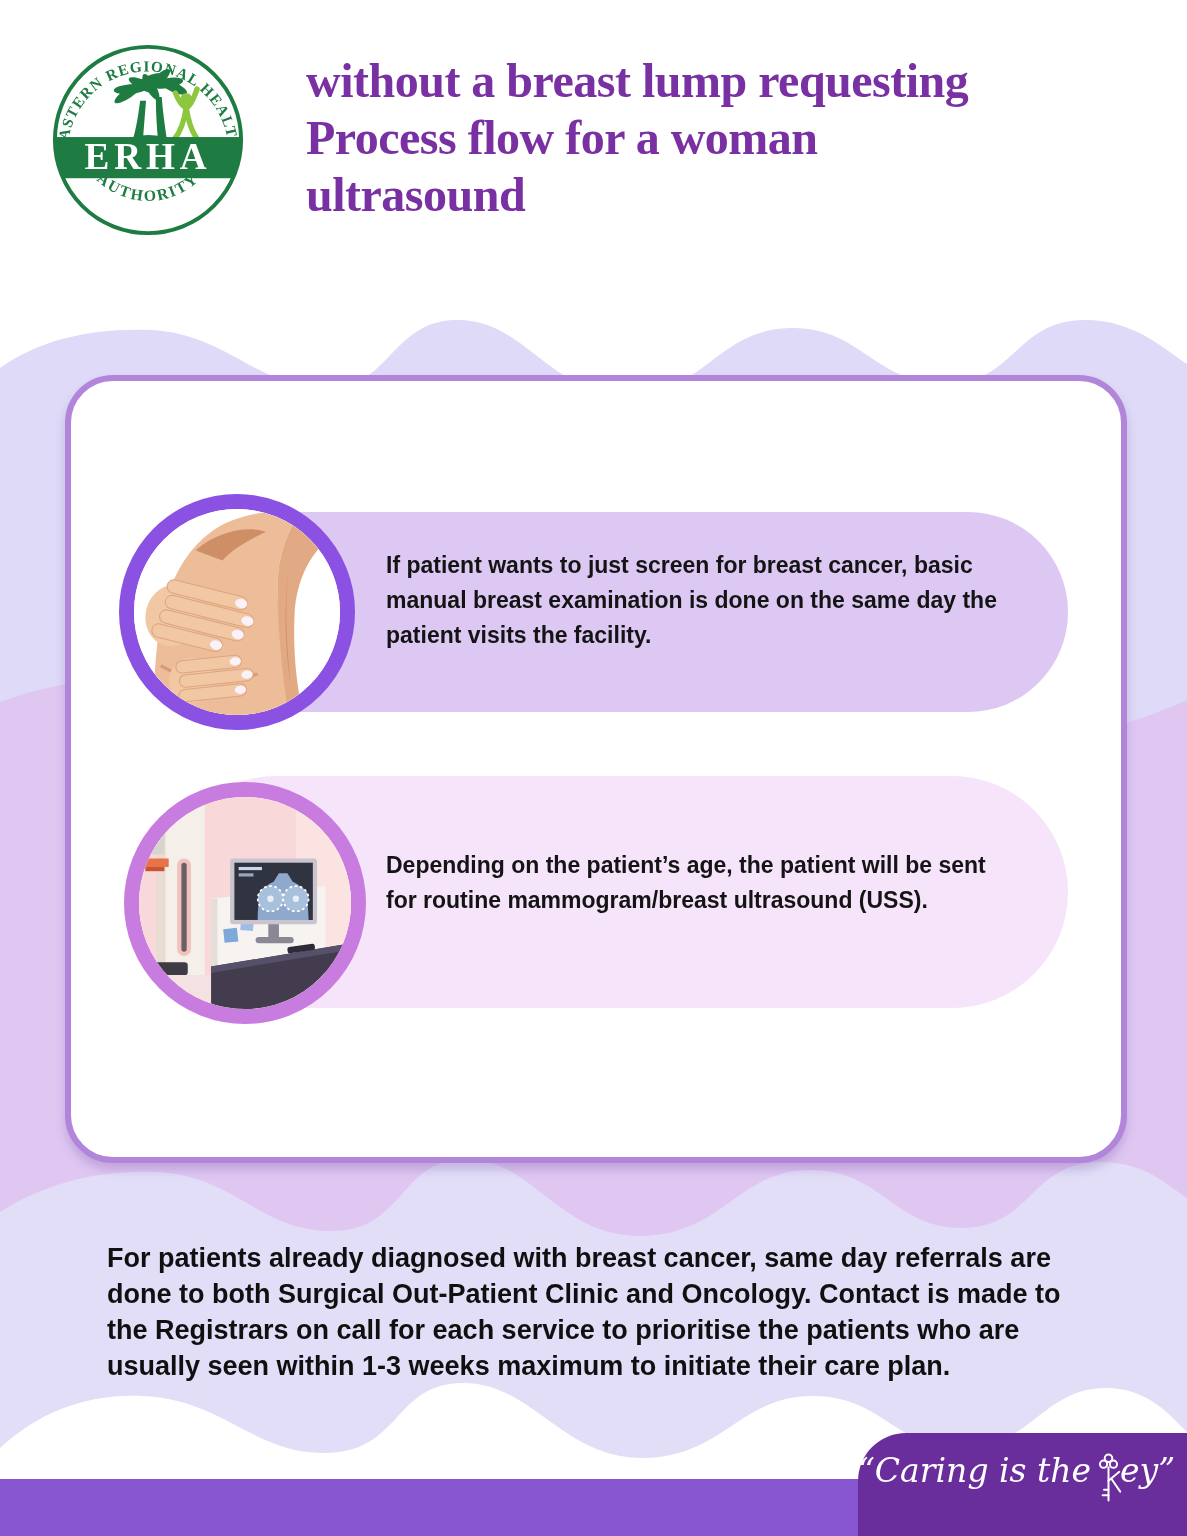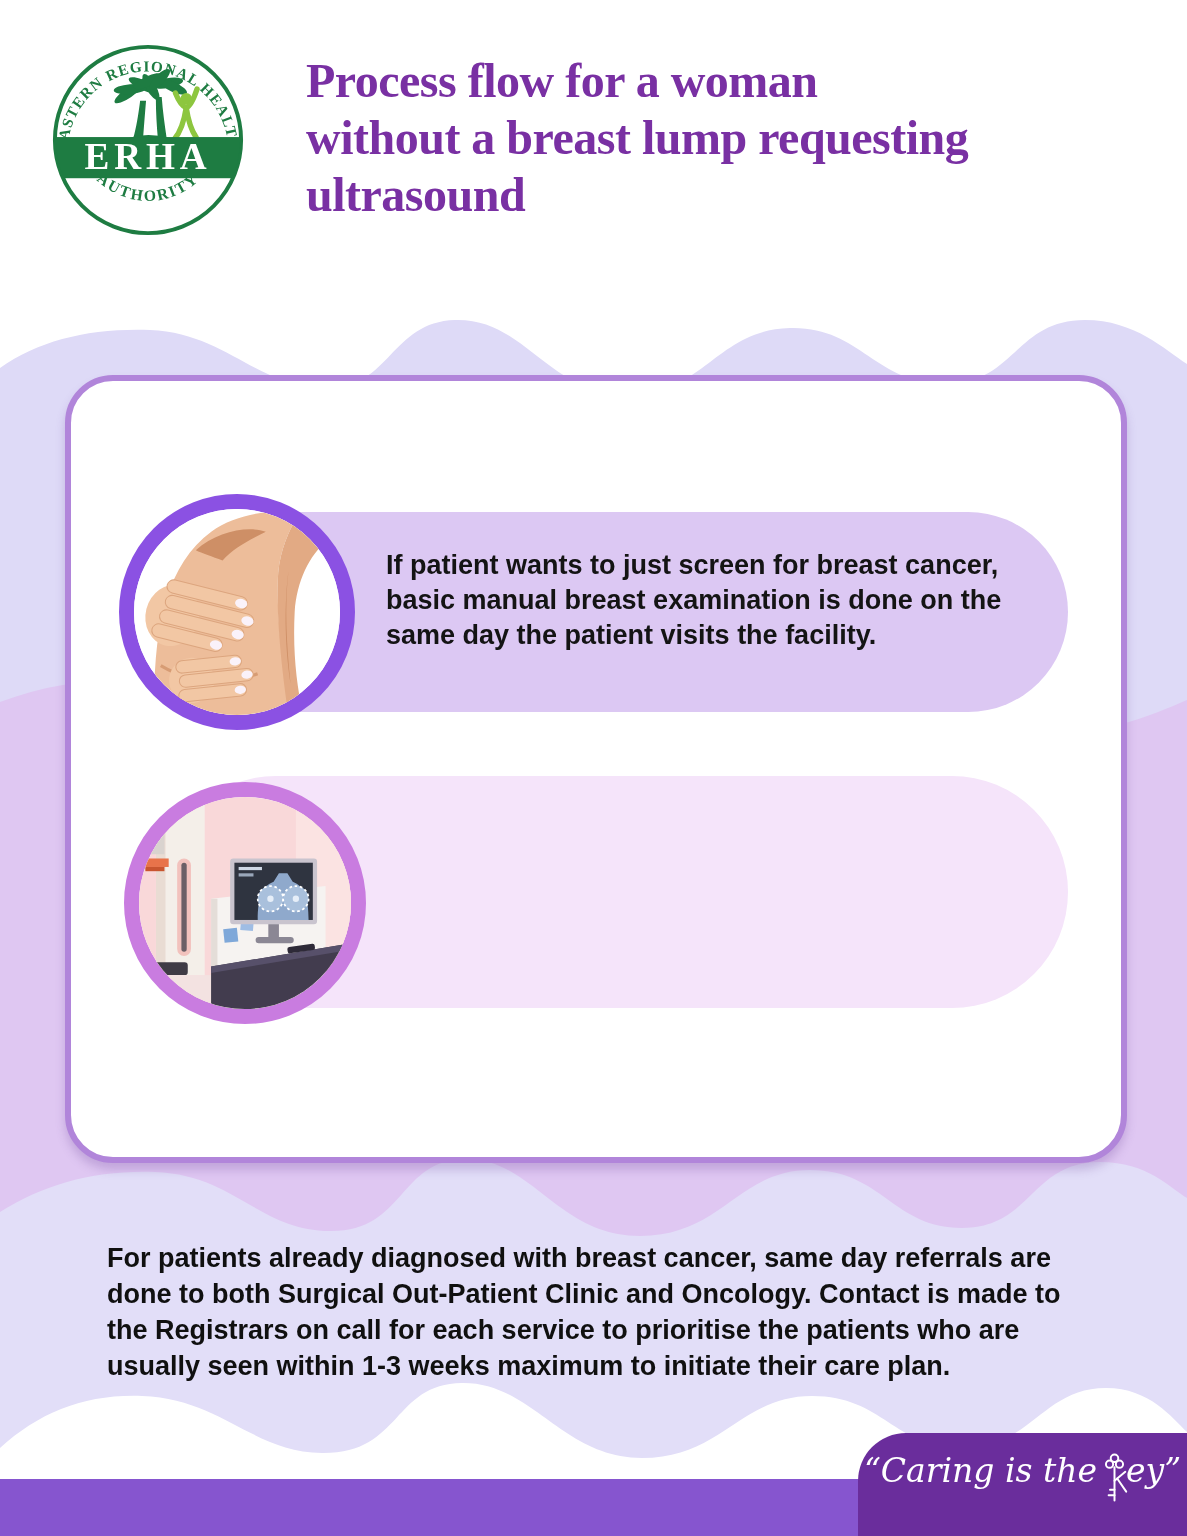--- a/index.html
+++ b/index.html
@@ -21,41 +21,41 @@
   .card{
     position:absolute;left:65px;top:375px;width:1062px;height:788px;z-index:1;
     background:#ffffff;border:6px solid #B185DA;border-radius:48px;
     box-shadow:0 7px 10px rgba(120,80,160,0.28);box-sizing:border-box;
   }
   .pill{position:absolute;z-index:2;}
   .pill1{left:160px;top:512px;width:908px;height:200px;border-radius:100px;background:#DCC8F3;}
   .pill2{left:160px;top:776px;width:908px;height:232px;border-radius:116px;background:#F5E4FA;}
   .step-text{
     position:absolute;z-index:3;margin:0;width:636px;left:386px;
-    font-size:27px;font-weight:700;line-height:35px;color:#141414;
+    font-size:23px;font-weight:700;line-height:35px;color:#141414;
   }
   .step-text.t1{top:548px;}
   .step-text.t2{top:848px;}
   .circle{
     position:absolute;z-index:4;border-radius:50%;background:#ffffff;
     overflow:hidden;box-sizing:border-box;
   }
   .circle svg{position:absolute;inset:0;width:100%;height:100%;}
   .circle1{left:119px;top:494px;width:236px;height:236px;border:15px solid #8B51E3;}
   .circle2{left:124px;top:782px;width:242px;height:242px;border:15px solid #C97CE0;}
   
   .note{
     position:absolute;left:107px;top:1240px;width:960px;z-index:2;margin:0;
     font-size:27px;font-weight:700;line-height:36px;color:#101010;
   }
   
   .badge{
     position:absolute;left:858px;top:1433px;right:0;bottom:0;z-index:5;
     background:#6A2D9C;border-top-left-radius:48px;
-    display:flex;align-items:flex-start;justify-content:center;
+    display:flex;align-items:flex-start;
   }
   .tagline{
     margin-top:18px;color:#ffffff;white-space:nowrap;
     font-family:"DejaVu Serif","Liberation Serif",serif;
     font-style:italic;font-size:33px;display:flex;align-items:baseline;
   }
   .key-icon{width:27px;height:56px;margin-left:4px;margin-right:-2px;align-self:flex-end;margin-bottom:-10px;}
 </style>
 </head>
 <body>
@@ -111,22 +111,22 @@
         <rect x="4" y="97" width="192" height="42" fill="#1E7C42"></rect>
         <text x="100" y="130" text-anchor="middle" font-family="Liberation Serif,serif" font-size="38" font-weight="700" fill="#ffffff" letter-spacing="5">ERHA</text>
       </g>
       <text font-family="Liberation Serif,serif" font-size="16" font-weight="700" fill="#1E7C42" letter-spacing="2">
         <textPath href="#arcBottom" startOffset="50%" text-anchor="middle">AUTHORITY</textPath>
       </text>
     </svg>
   </div>
 
   <h1 class="title">
+    <span class="tline">without a breast lump requesting</span>
     <span class="tline">Process flow for a woman</span>
-    <span class="tline">without a breast lump requesting</span>
     <span class="tline">ultrasound</span>
   </h1>
 
   <section class="card"></section>
 
   <div class="pill pill1"></div>
   <p class="step-text t1">If patient wants to just screen for breast cancer, basic manual breast examination is done on the same day the patient visits the facility.</p>
   <div class="circle circle1">
     <svg viewBox="0 0 200 200">
       <rect width="200" height="200" fill="#ffffff"></rect>
@@ -158,20 +158,21 @@
         <rect x="2" y="14" width="72" height="12" rx="6" fill="#F2C7A4" stroke="#DCA57E" stroke-width="1"></rect>
         <rect x="0" y="28" width="66" height="12" rx="6" fill="#F2C7A4" stroke="#DCA57E" stroke-width="1"></rect>
         <ellipse cx="58" cy="6" rx="5.5" ry="4" fill="#FAF2FA"></ellipse>
         <ellipse cx="68" cy="20" rx="5.5" ry="4" fill="#FAF2FA"></ellipse>
         <ellipse cx="60" cy="34" rx="5.5" ry="4" fill="#FAF2FA"></ellipse>
       </g>
     </svg>
   </div>
 
   <div class="pill pill2"></div>
+  <p class="step-text t2">Depending on the patient’s age, the patient will be sent for routine mammogram/breast ultrasound (USS).</p>
   <div class="circle circle2">
     <svg viewBox="0 0 200 200">
       <rect width="200" height="200" fill="#F9D8D9"></rect>
       <rect x="148" y="0" width="52" height="200" fill="#FBE3E2"></rect>
       <rect x="0" y="168" width="200" height="32" fill="#F3E2E1"></rect>
 
       <g>
         <rect x="16" y="4" width="46" height="164" fill="#F4EFE9"></rect>
         <rect x="16" y="4" width="9" height="164" fill="#E9DCD3"></rect>
         <rect x="36" y="58" width="13" height="92" rx="6.5" fill="#F2C2BD"></rect>

